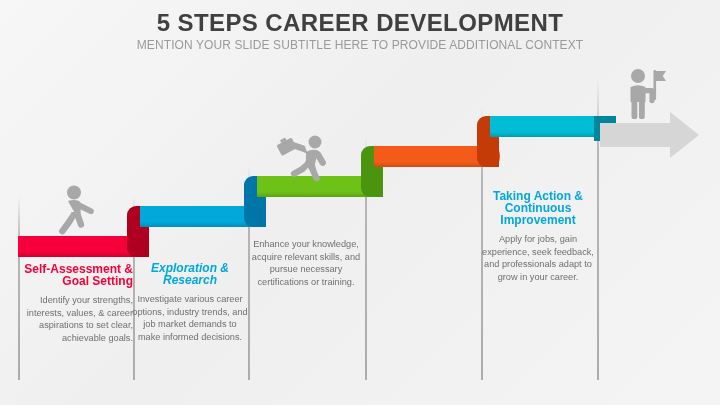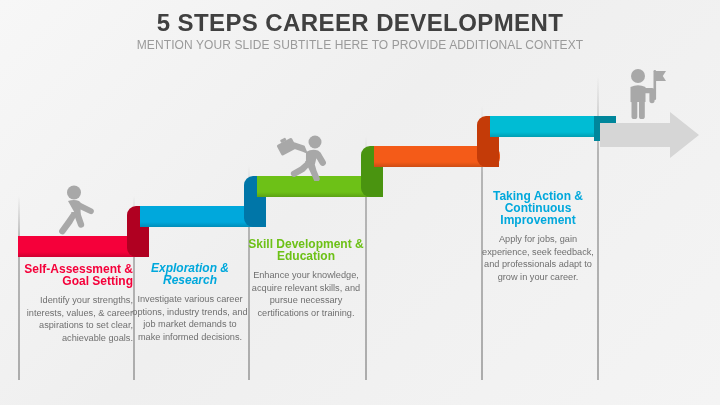--- a/index.html
+++ b/index.html
@@ -167,21 +167,20 @@
     <div class="head" style="color:#f5003a;">Self-Assessment &amp; Goal Setting</div>
     <div class="body">Identify your strengths, interests, values, &amp; career aspirations to set clear, achievable goals.</div>
   </div>
 
   <div class="txtblock" style="left:131px;top:262px;">
     <div class="head" style="color:#00a8dc;font-style:italic;">Exploration &amp; Research</div>
     <div class="body">Investigate various career options, industry trends, and job market demands to make informed decisions.</div>
   </div>
 
   <div class="txtblock" style="left:247px;top:238px;">
-    <div class="head" style="color:#6dc117;">Skill Development &amp; Education</div>
     <div class="body">Enhance your knowledge, acquire relevant skills, and pursue necessary certifications or training.</div>
   </div>
 
   <div class="txtblock" style="left:363px;top:208px;">
   </div>
 
   <div class="txtblock" style="left:479px;top:190px;">
     <div class="head" style="color:#00a8dc;">Taking Action &amp; Continuous Improvement</div>
     <div class="body">Apply for jobs, gain experience, seek feedback, and professionals adapt to grow in your career.</div>
   </div>

